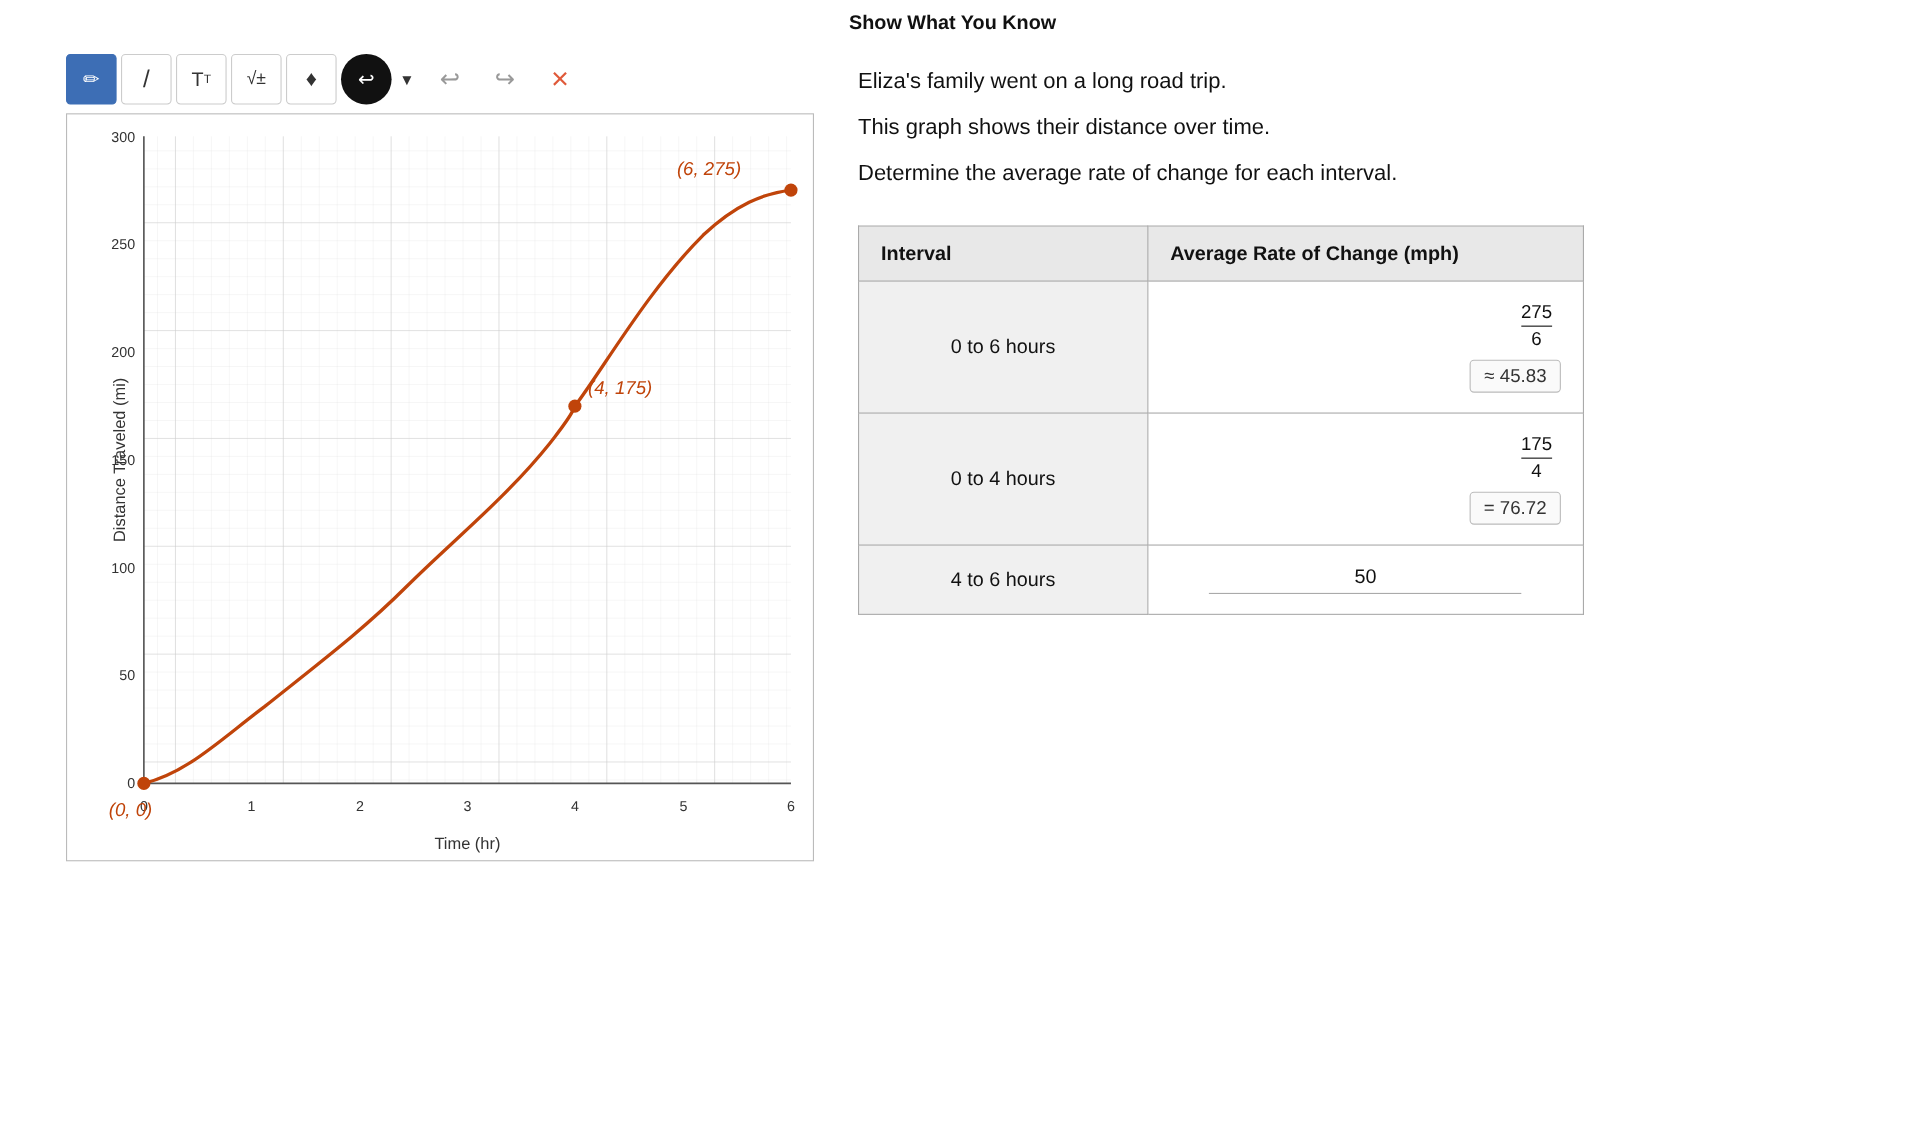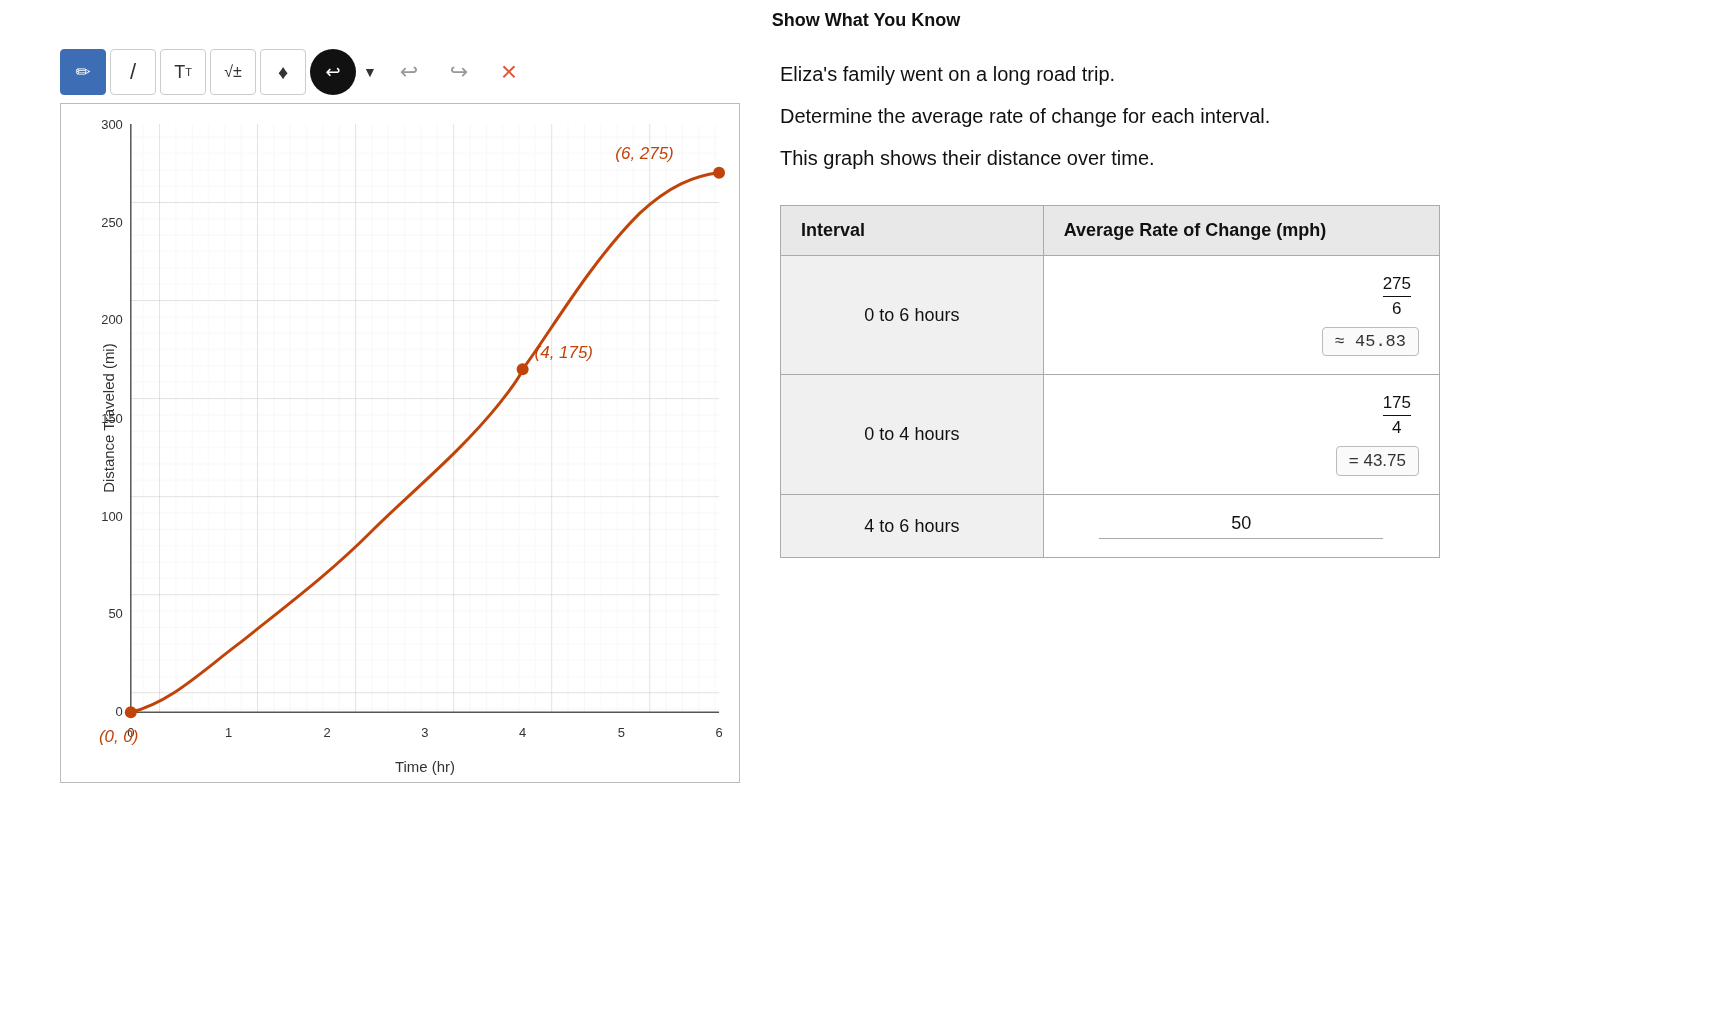--- a/index.html
+++ b/index.html
@@ -192,21 +192,20 @@
 
     .approx-box {
       display: inline-block;
       border: 1px solid #bbb;
       border-radius: 4px;
       padding: 4px 12px;
       font-size: 17px;
       color: #333;
       margin-left: 8px;
       background: #fafafa;
-      font-family: Liberation Mono, monospace;
     }
 
     .equals-box {
       display: inline-block;
       border: 1px solid #bbb;
       border-radius: 4px;
       padding: 4px 12px;
       font-size: 17px;
       color: #333;
       margin-left: 8px;
@@ -305,22 +304,22 @@
         <text x="38" y="640" font-size="17" font-family="Arial" fill="#c0440a" font-style="italic">(0, 0)</text>
         <text x="475" y="255" font-size="17" font-family="Arial" fill="#c0440a" font-style="italic">(4, 175)</text>
         <text x="556" y="55" font-size="17" font-family="Arial" fill="#c0440a" font-style="italic">(6, 275)</text>
       </svg>
     </div>
   </div>
 
   <div class="right-panel">
     <div class="problem-text">
       <p>Eliza's family went on a long road trip.</p>
+      <p>This graph shows their distance over time.</p>
       <p>Determine the average rate of change for each interval.</p>
-      <p>This graph shows their distance over time.</p>
     </div>
 
     <table class="rate-table">
       <thead>
         <tr>
           <th>Interval</th>
           <th>Average Rate of Change (mph)</th>
         </tr>
       </thead>
       <tbody>
@@ -350,21 +349,21 @@
           </td>
           <td>
             <div class="rate-cell-content">
               <div class="rate-value-row">
                 <div class="fraction">
                   <span class="numerator">175</span>
                   <span class="denominator">4</span>
                 </div>
               </div>
               <div class="rate-value-row">
-                <span class="equals-box">= 43.75</span>
+                <span class="equals-box">= 76.72</span>
               </div>
             </div>
           </td>
         </tr>
 
         <tr>
           <td>
             <span>4 to 6 hours</span>
           </td>
           <td style="text-align: center; font-size:18px;">

